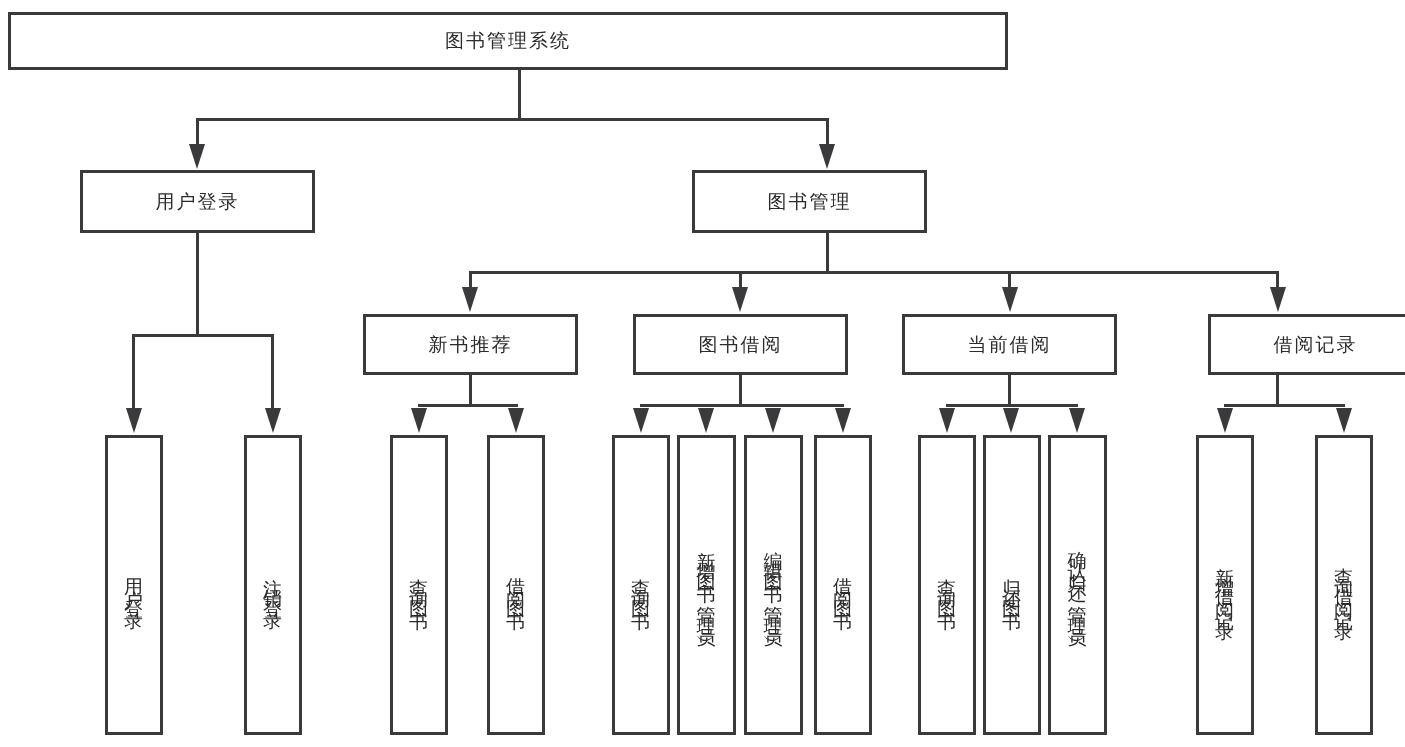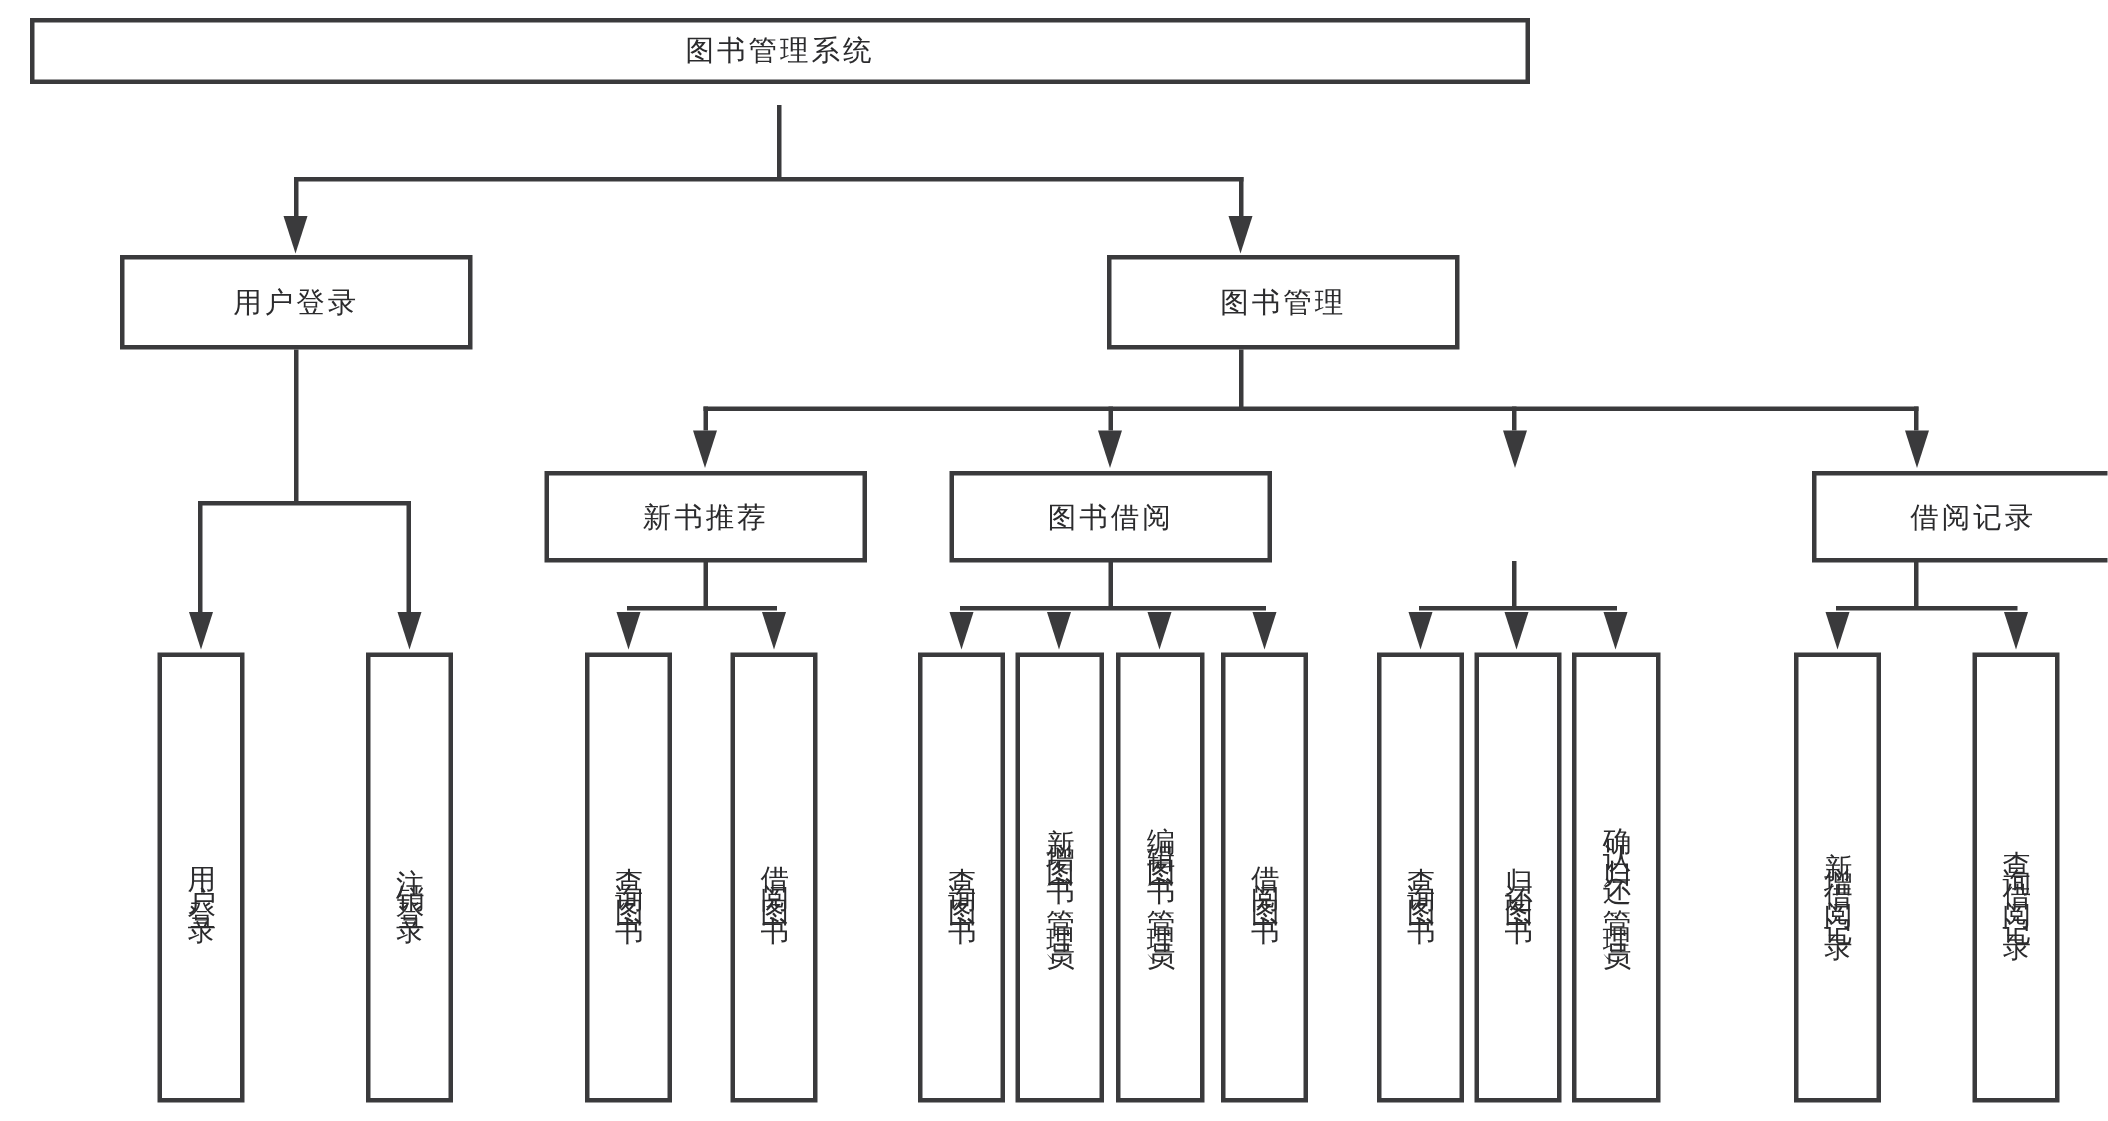--- a/index.html
+++ b/index.html
@@ -52,35 +52,35 @@
     letter-spacing: 1px;
     color: var(--watermark);
     z-index: 10;
   }
 </style>
 </head>
 <body>
 
 <div id="canvas">
 
-  <div class="box" style="left:20px; top:12px; width:1000px; height:44px;">
+  <div class="box" style="left:8px; top:12px; width:1000px; height:58px;">
     <span>图书管理系统</span>
   </div>
 
   <div class="v" style="left:518px; top:70px; height:50px;"></div>
   <div class="h" style="left:196px; top:118px; width:633px;"></div>
   <div class="v" style="left:196px; top:118px; height:28px;"></div>
   <div class="arr" style="left:189px; top:144px;"></div>
   <div class="v" style="left:826px; top:118px; height:28px;"></div>
   <div class="arr" style="left:819px; top:144px;"></div>
 
   <div class="box" style="left:80px; top:170px; width:235px; height:63px;">
     <span>用户登录</span>
   </div>
-  <div class="box" style="left:738px; top:170px; width:235px; height:63px;">
+  <div class="box" style="left:692px; top:170px; width:235px; height:63px;">
     <span>图书管理</span>
   </div>
 
   <div class="v" style="left:196px; top:233px; height:103px;"></div>
   <div class="h" style="left:132px; top:334px; width:142px;"></div>
   <div class="v" style="left:132px; top:334px; height:74px;"></div>
   <div class="arr" style="left:126px; top:408px;"></div>
   <div class="v" style="left:271px; top:334px; height:74px;"></div>
   <div class="arr" style="left:265px; top:408px;"></div>
 
@@ -93,20 +93,23 @@
   <div class="v" style="left:1008px; top:271px; height:16px;"></div>
   <div class="arr" style="left:1002px; top:287px;"></div>
   <div class="v" style="left:1276px; top:271px; height:16px;"></div>
   <div class="arr" style="left:1270px; top:287px;"></div>
 
   <div class="box" style="left:633px; top:314px; width:215px; height:61px;">
     <span>图书借阅</span>
   </div>
   <div class="box" style="left:363px; top:314px; width:215px; height:61px;">
     <span>新书推荐</span>
+  </div>
+  <div class="box" style="left:902px; top:314px; width:215px; height:61px;">
+    <span>当前借阅</span>
   </div>
   <div class="box" style="left:1170px; top:314px; width:215px; height:61px;margin-left:38px;">
     <span>借阅记录</span>
   </div>
 
   <div class="v" style="left:469px; top:374px; height:32px;"></div>
   <div class="h" style="left:418px; top:404px; width:100px;"></div>
   <div class="arr" style="left:411px; top:408px;"></div>
   <div class="arr" style="left:508px; top:408px;"></div>
 

